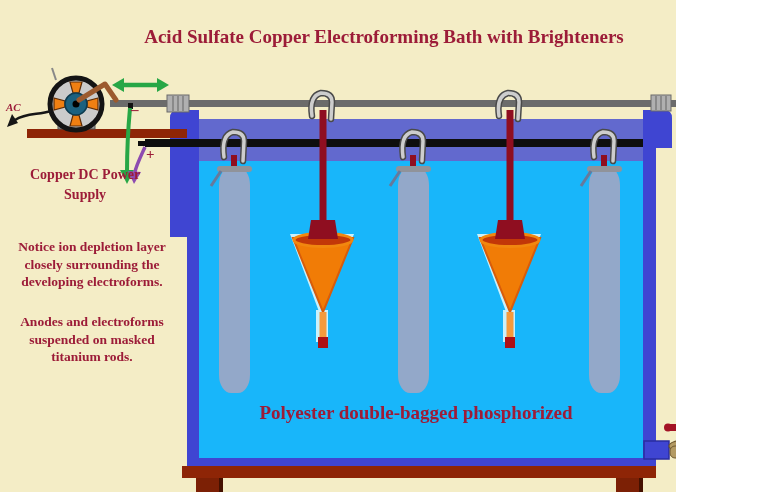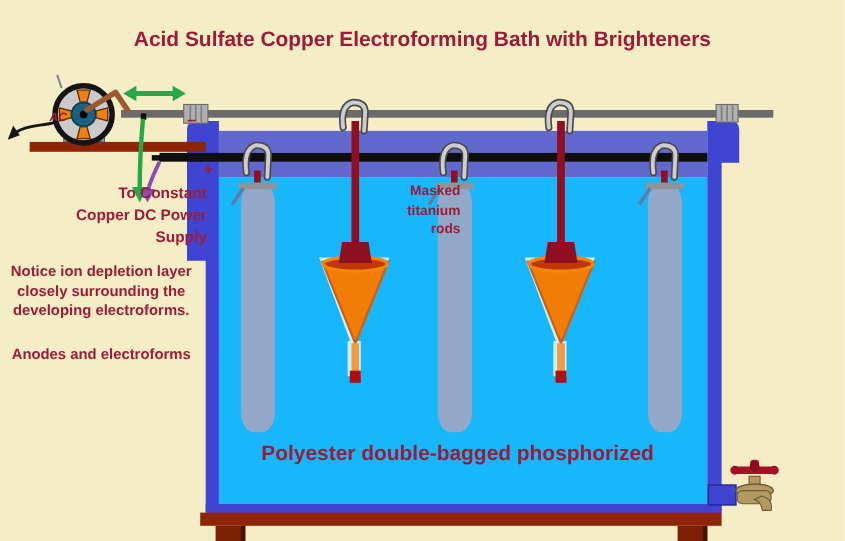--- a/index.html
+++ b/index.html
@@ -1,24 +1,24 @@
 <!DOCTYPE html>
 <html><head>
 <meta charset="utf-8">
 <style>
   html,body{margin:0;padding:0;}
   .canvas{
-    position:relative;width:768px;height:492px;background:#f4edc6;
-    overflow:hidden;font-family:Liberation Sans, sans-serif;
+    position:relative;width:676px;height:492px;background:#f4edc6;
+    overflow:hidden;font-family:Liberation Serif, serif;
   }
   .canvas svg{position:absolute;left:0;top:0;}
   .txt{position:absolute;color:#9c1c38;font-weight:bold;display:flex;flex-direction:column;}
   .txt .ln{white-space:nowrap;}
   .center{align-items:center;}
-  .left{align-items:flex-end;margin-left:39px;}
+  .left{align-items:center;}
   #title{left:0;top:26px;width:768px;font-size:19px;line-height:22px;}
   #ac-label{left:6px;top:101px;font-size:11px;font-style:italic;}
   #minus-label{left:131px;top:101px;font-size:15px;}
   #plus-label{left:146px;top:146px;font-size:15px;}
   #power-caption{left:30px;top:165px;font-size:14px;line-height:20px;}
   #depletion-note{left:-8px;top:238px;width:200px;font-size:13.5px;line-height:17.5px;}
   #suspension-note{left:-8px;top:313px;width:200px;font-size:13.5px;line-height:17.5px;}
   #rod-label{left:331px;top:165px;font-size:12.5px;line-height:17.5px;}
   #bath-label{left:256px;top:403px;width:320px;font-size:19px;line-height:19px;}
 </style>
@@ -169,38 +169,34 @@
 
 <div id="minus-label" class="txt left">
   <div class="ln">–</div>
 </div>
 
 <div id="plus-label" class="txt left">
   <div class="ln">+</div>
 </div>
 
 <div id="power-caption" class="txt left">
-  <div class="ln">To Constant</div>
   <div class="ln">Copper DC Power</div>
   <div class="ln">Supply</div>
 </div>
 
 <div id="depletion-note" class="txt center">
   <div class="ln">Notice ion depletion layer</div>
   <div class="ln">closely surrounding the</div>
   <div class="ln">developing electroforms.</div>
 </div>
 
 <div id="suspension-note" class="txt center">
   <div class="ln">Anodes and electroforms</div>
-</div>
-
-<div id="rod-label" class="txt left">
-  <div class="ln">Masked</div>
-  <div class="ln">titanium</div>
-  <div class="ln">rods</div>
-</div>
+  <div class="ln">suspended on masked</div>
+  <div class="ln">titanium rods.</div>
+</div>
+
 
 <div id="bath-label" class="txt center">
   <div class="ln">Polyester double-bagged phosphorized</div>
 </div>
 
 </div>
 
 </body></html>

